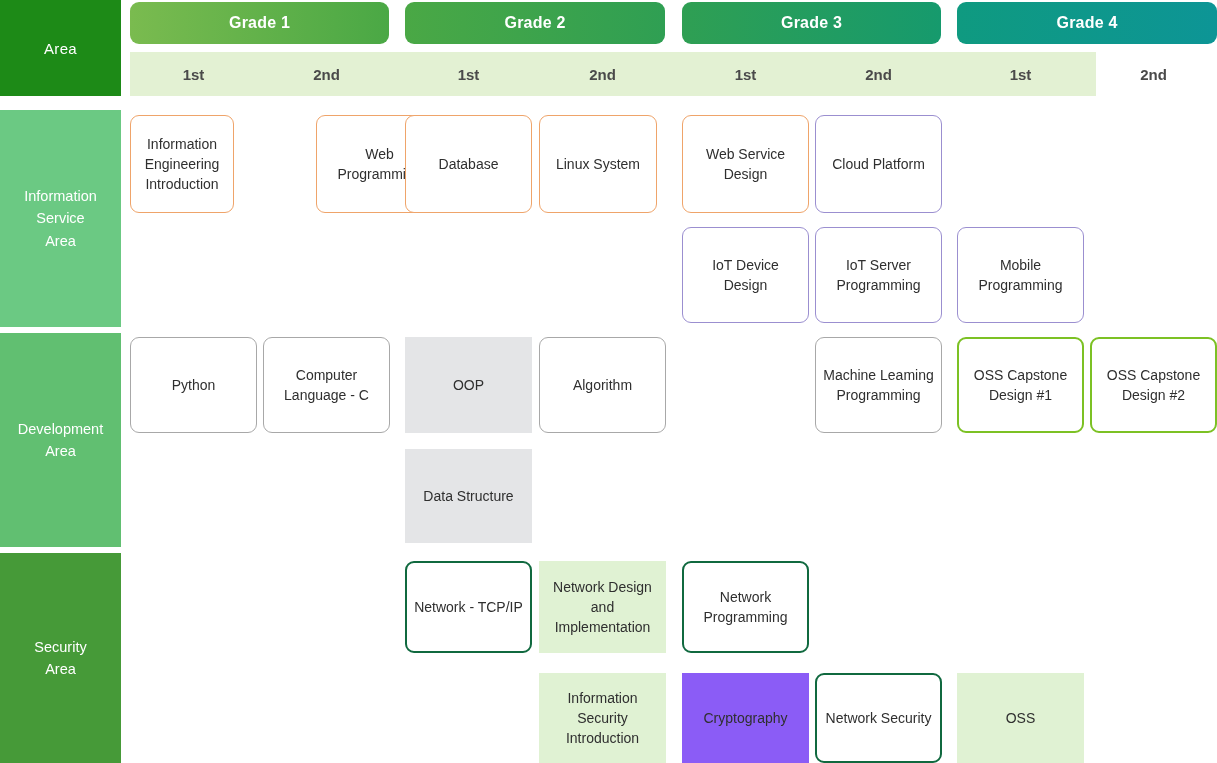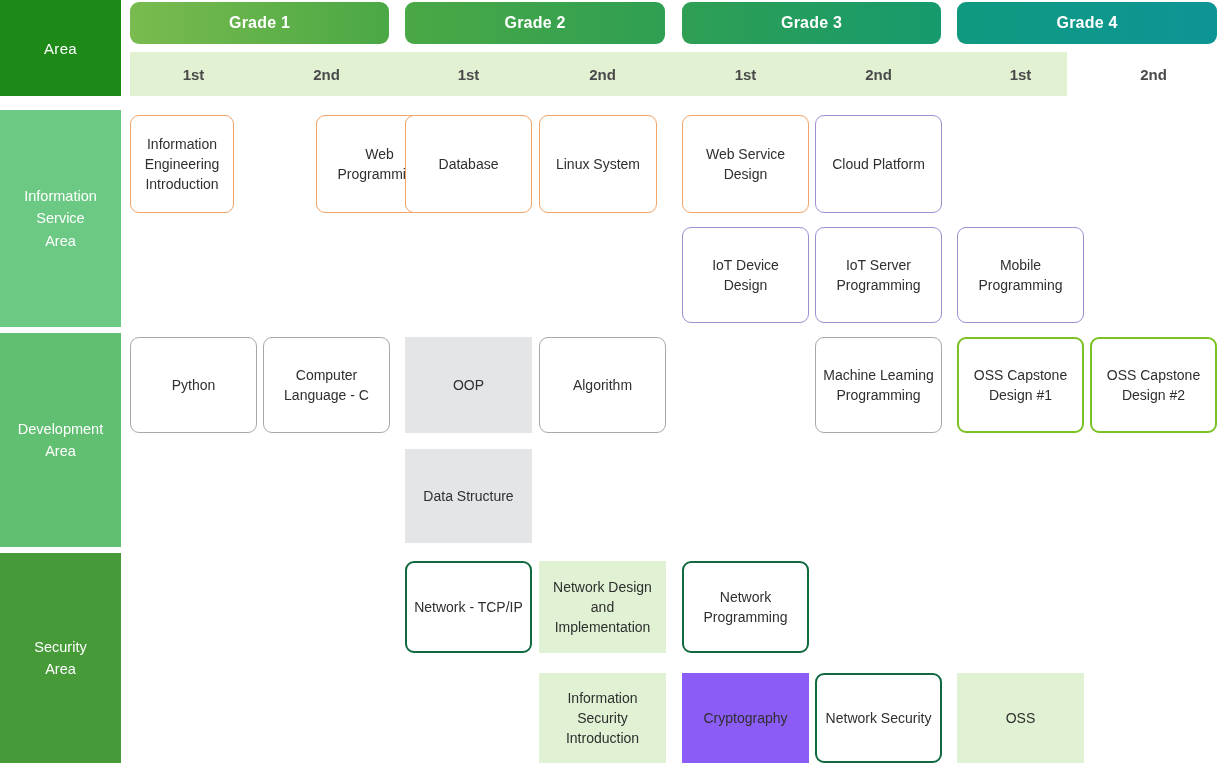--- a/index.html
+++ b/index.html
@@ -51,20 +51,21 @@
   }
 
   
   .semester-strip {
     position: absolute;
     left: 130px;
     top: 52px;
     width: 937px;
     height: 44px;
     background: #e3f1d3;
+    padding-left: 29px;
   }
   .semester-cell {
     position: absolute;
     top: 0;
     height: 44px;
     display: flex;
     align-items: center;
     justify-content: center;
     font-size: 15px;
     font-weight: bold;

